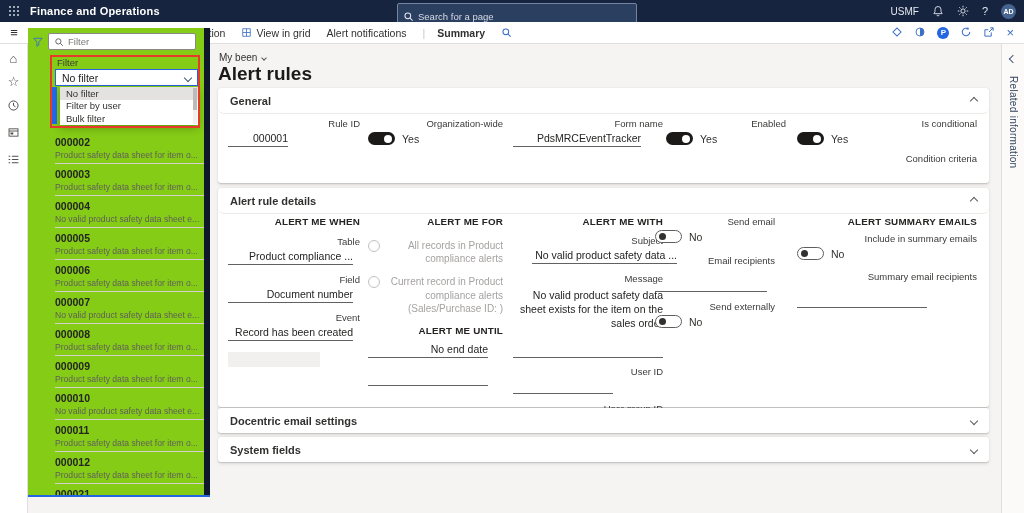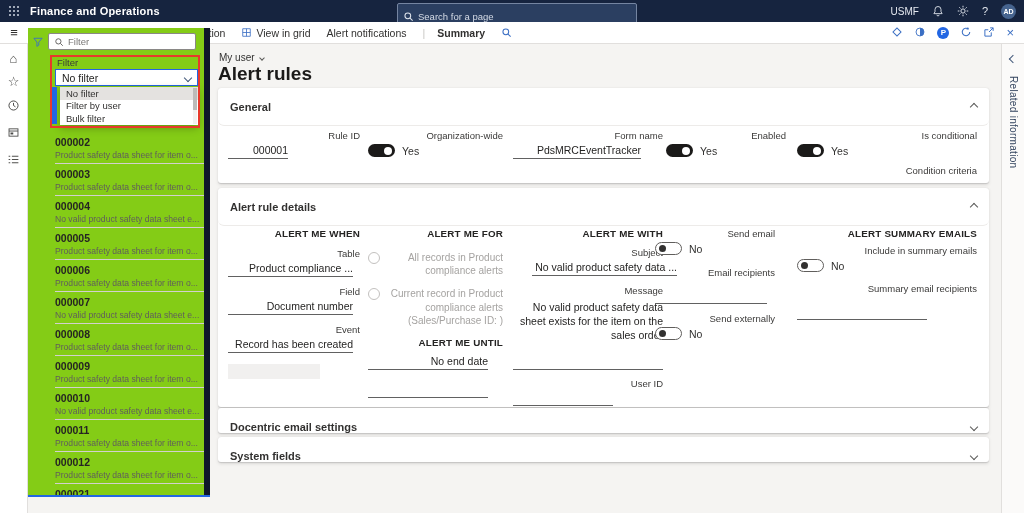--- a/index.html
+++ b/index.html
@@ -72,21 +72,21 @@
   .row-id { font-size:10.5px; font-weight:700; color:#252423; }
   .row-desc { font-size:8.6px; color:#605e5c; margin-top:2px; white-space:nowrap; overflow:hidden; }
   .lp-bottomline { position:absolute; left:0; bottom:0; width:182px; height:2px; background:#2266E3; }
 
   
   #mainpane { position:absolute; left:210px; top:44px; width:790px; height:469px; background:#f5f4f2; }
   .crumb { position:absolute; left:9px; top:8px; font-size:10px; color:#323130; display:flex; align-items:center; gap:5px; }
   .page-title { position:absolute; left:8px; top:19px; font-size:19px; font-weight:700; color:#1b1a19; }
   .card { position:absolute; left:8px; width:771px; background:#fff; border-radius:3px;
     box-shadow:0 0.5px 1px rgba(0,0,0,.12), 0 1.6px 3.6px rgba(0,0,0,.10); }
-  .card-h { height:38px; display:flex; align-items:center; justify-content:space-between; padding:8px 12px;
+  .card-h { height:26px; display:flex; align-items:center; justify-content:space-between; padding:8px 12px;
     font-size:11px; font-weight:700; color:#323130;border-radius:6px; }
   .card-h.bordered { border-bottom:1px solid #edebe9; }
   .card-body { position:relative; }
   .col { position:absolute; top:0;text-align:right; }
   .flabel { font-size:9.5px; color:#3b3a39; }
   .fvalue { font-size:10.5px; color:#252423; border-bottom:1px solid #616161; padding:1px 0 2px 2px; margin-top:2px; }
   .uline { border-bottom:1px solid #616161; height:12px; }
   .ghead { font-size:9.8px; font-weight:700; color:#252423; letter-spacing:.2px; }
   .toggle { width:27px; height:13px; border-radius:7px; display:inline-block; position:relative; vertical-align:middle; }
   .toggle.on { background:#1b1a19; }
@@ -339,21 +339,21 @@
       <div class="row">
           <div class="row-id">000021</div>
           <div class="row-desc"></div>
         </div>
     </div>
     <div class="lp-bottomline"></div>
   </aside>
 
   <main id="mainpane">
     <div class="crumb">
-      <span>My user</span>
+      <span>My been</span>
       <span class="chv down sm"></span>
     </div>
     <div class="page-title">Alert rules</div>
 
     <section class="card" style="top:44px; height:95px;">
       <div class="card-h bordered">
         <span>General</span>
         <span class="chv up"></span>
       </div>
       <div class="card-body" style="height:68px;">

